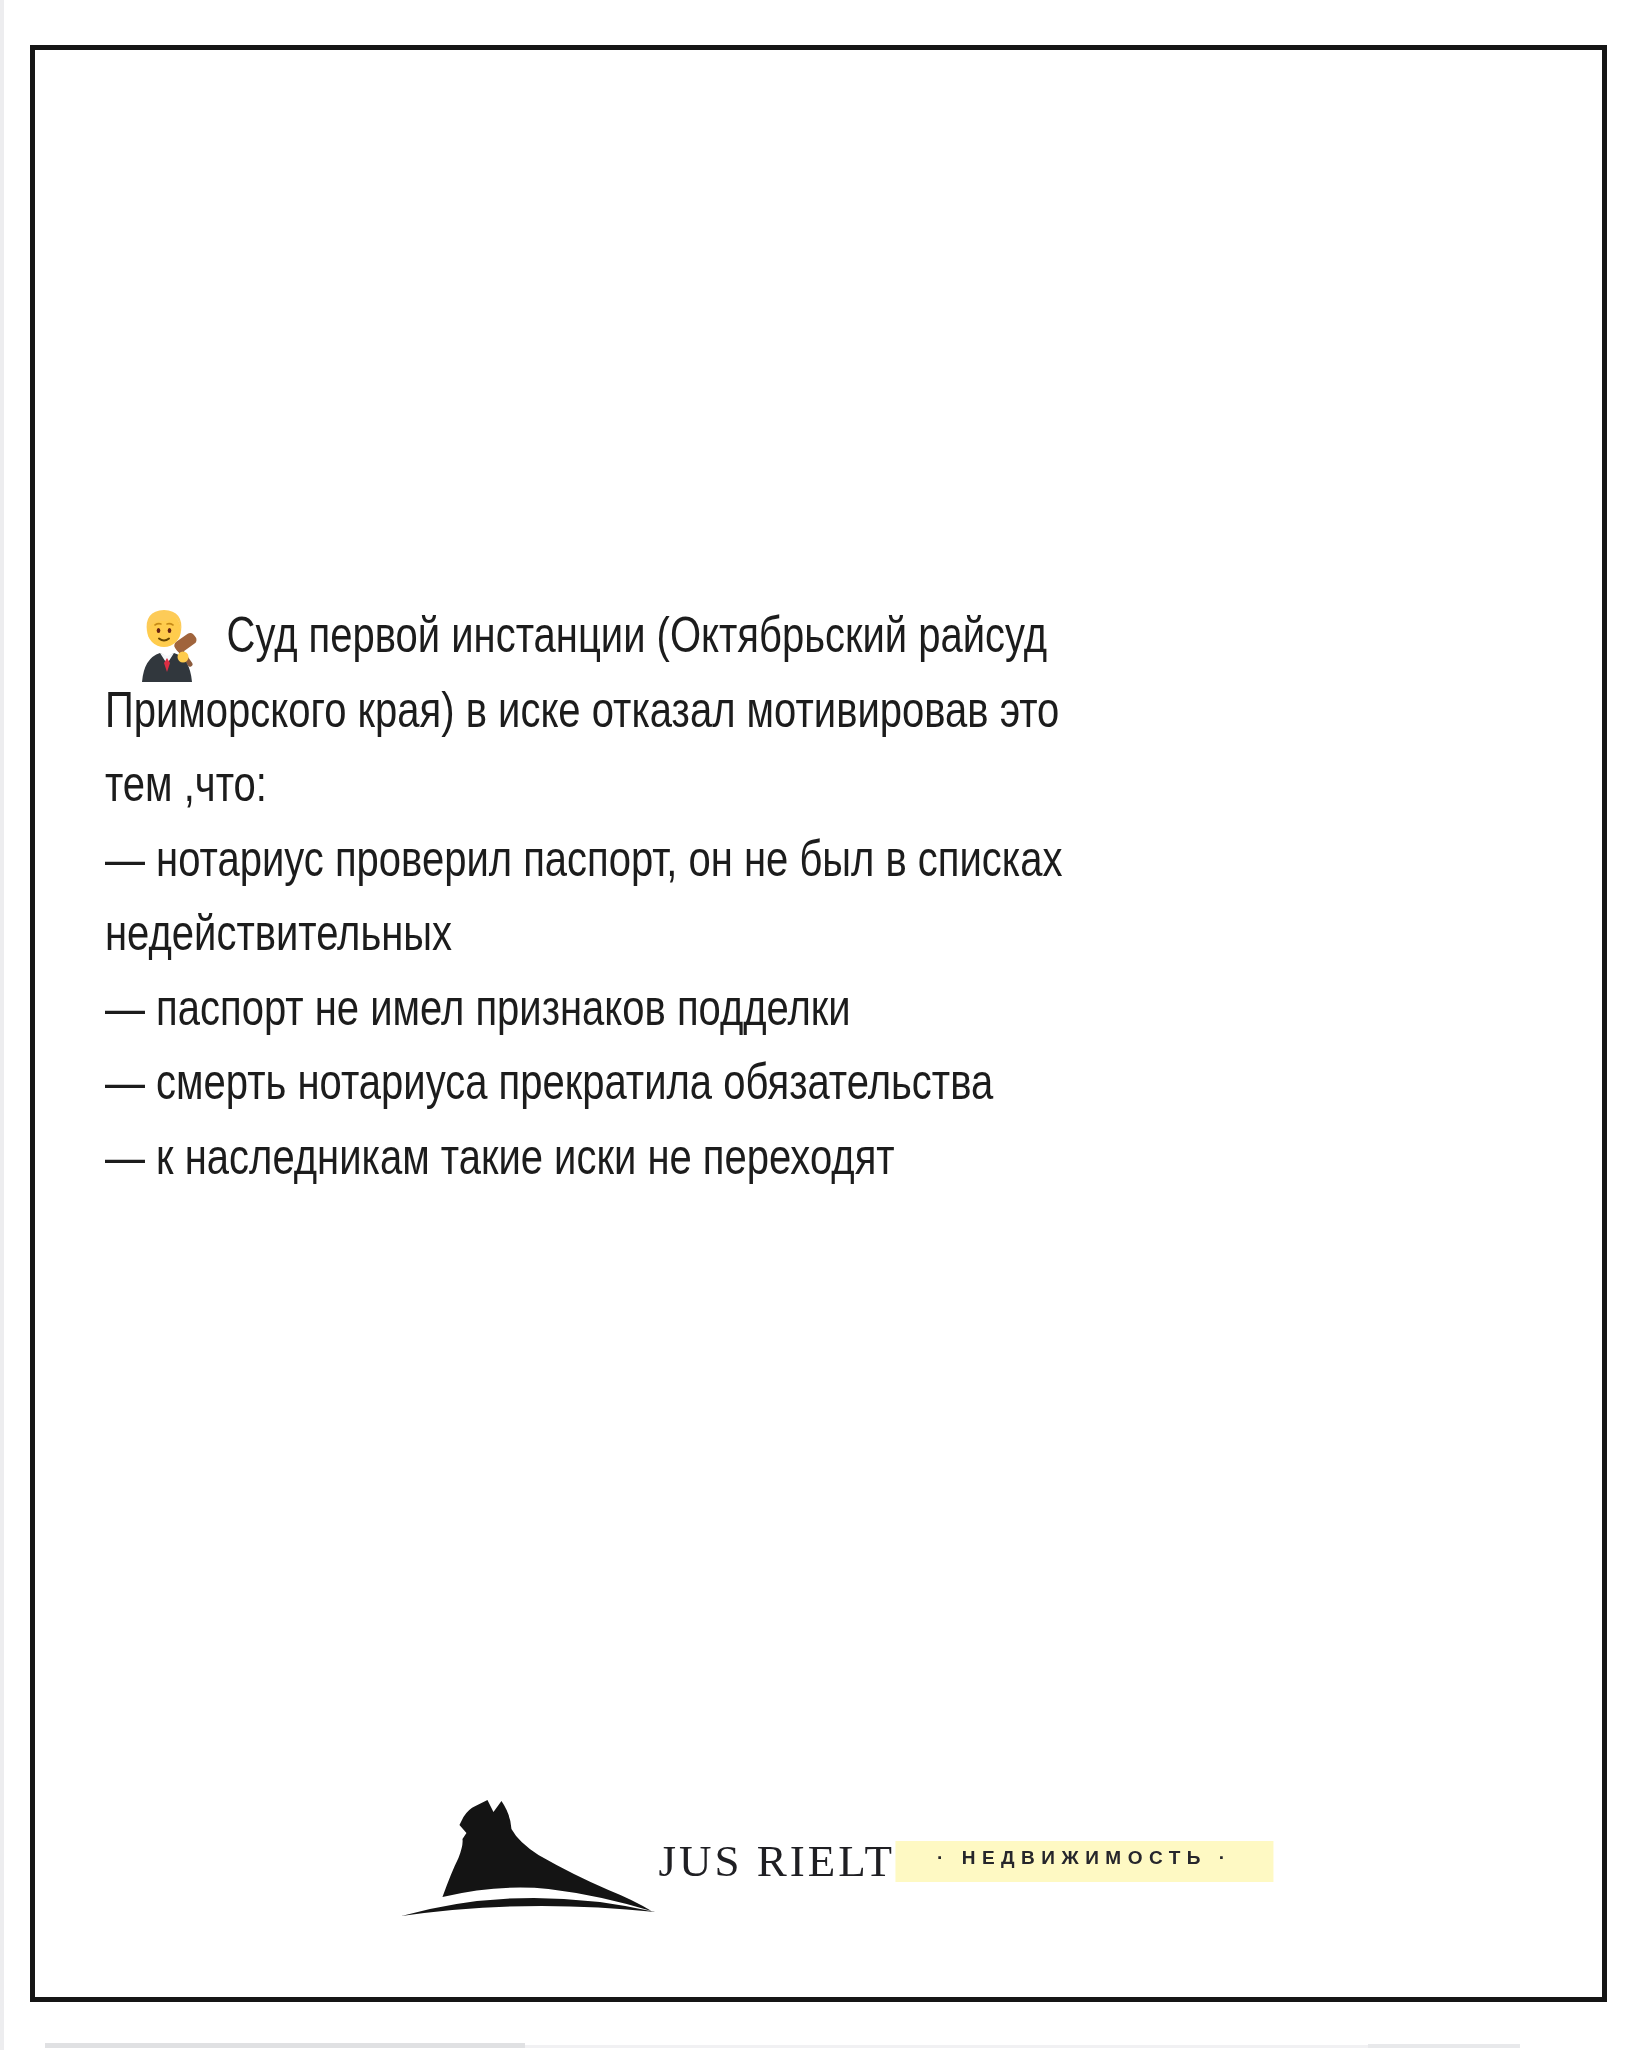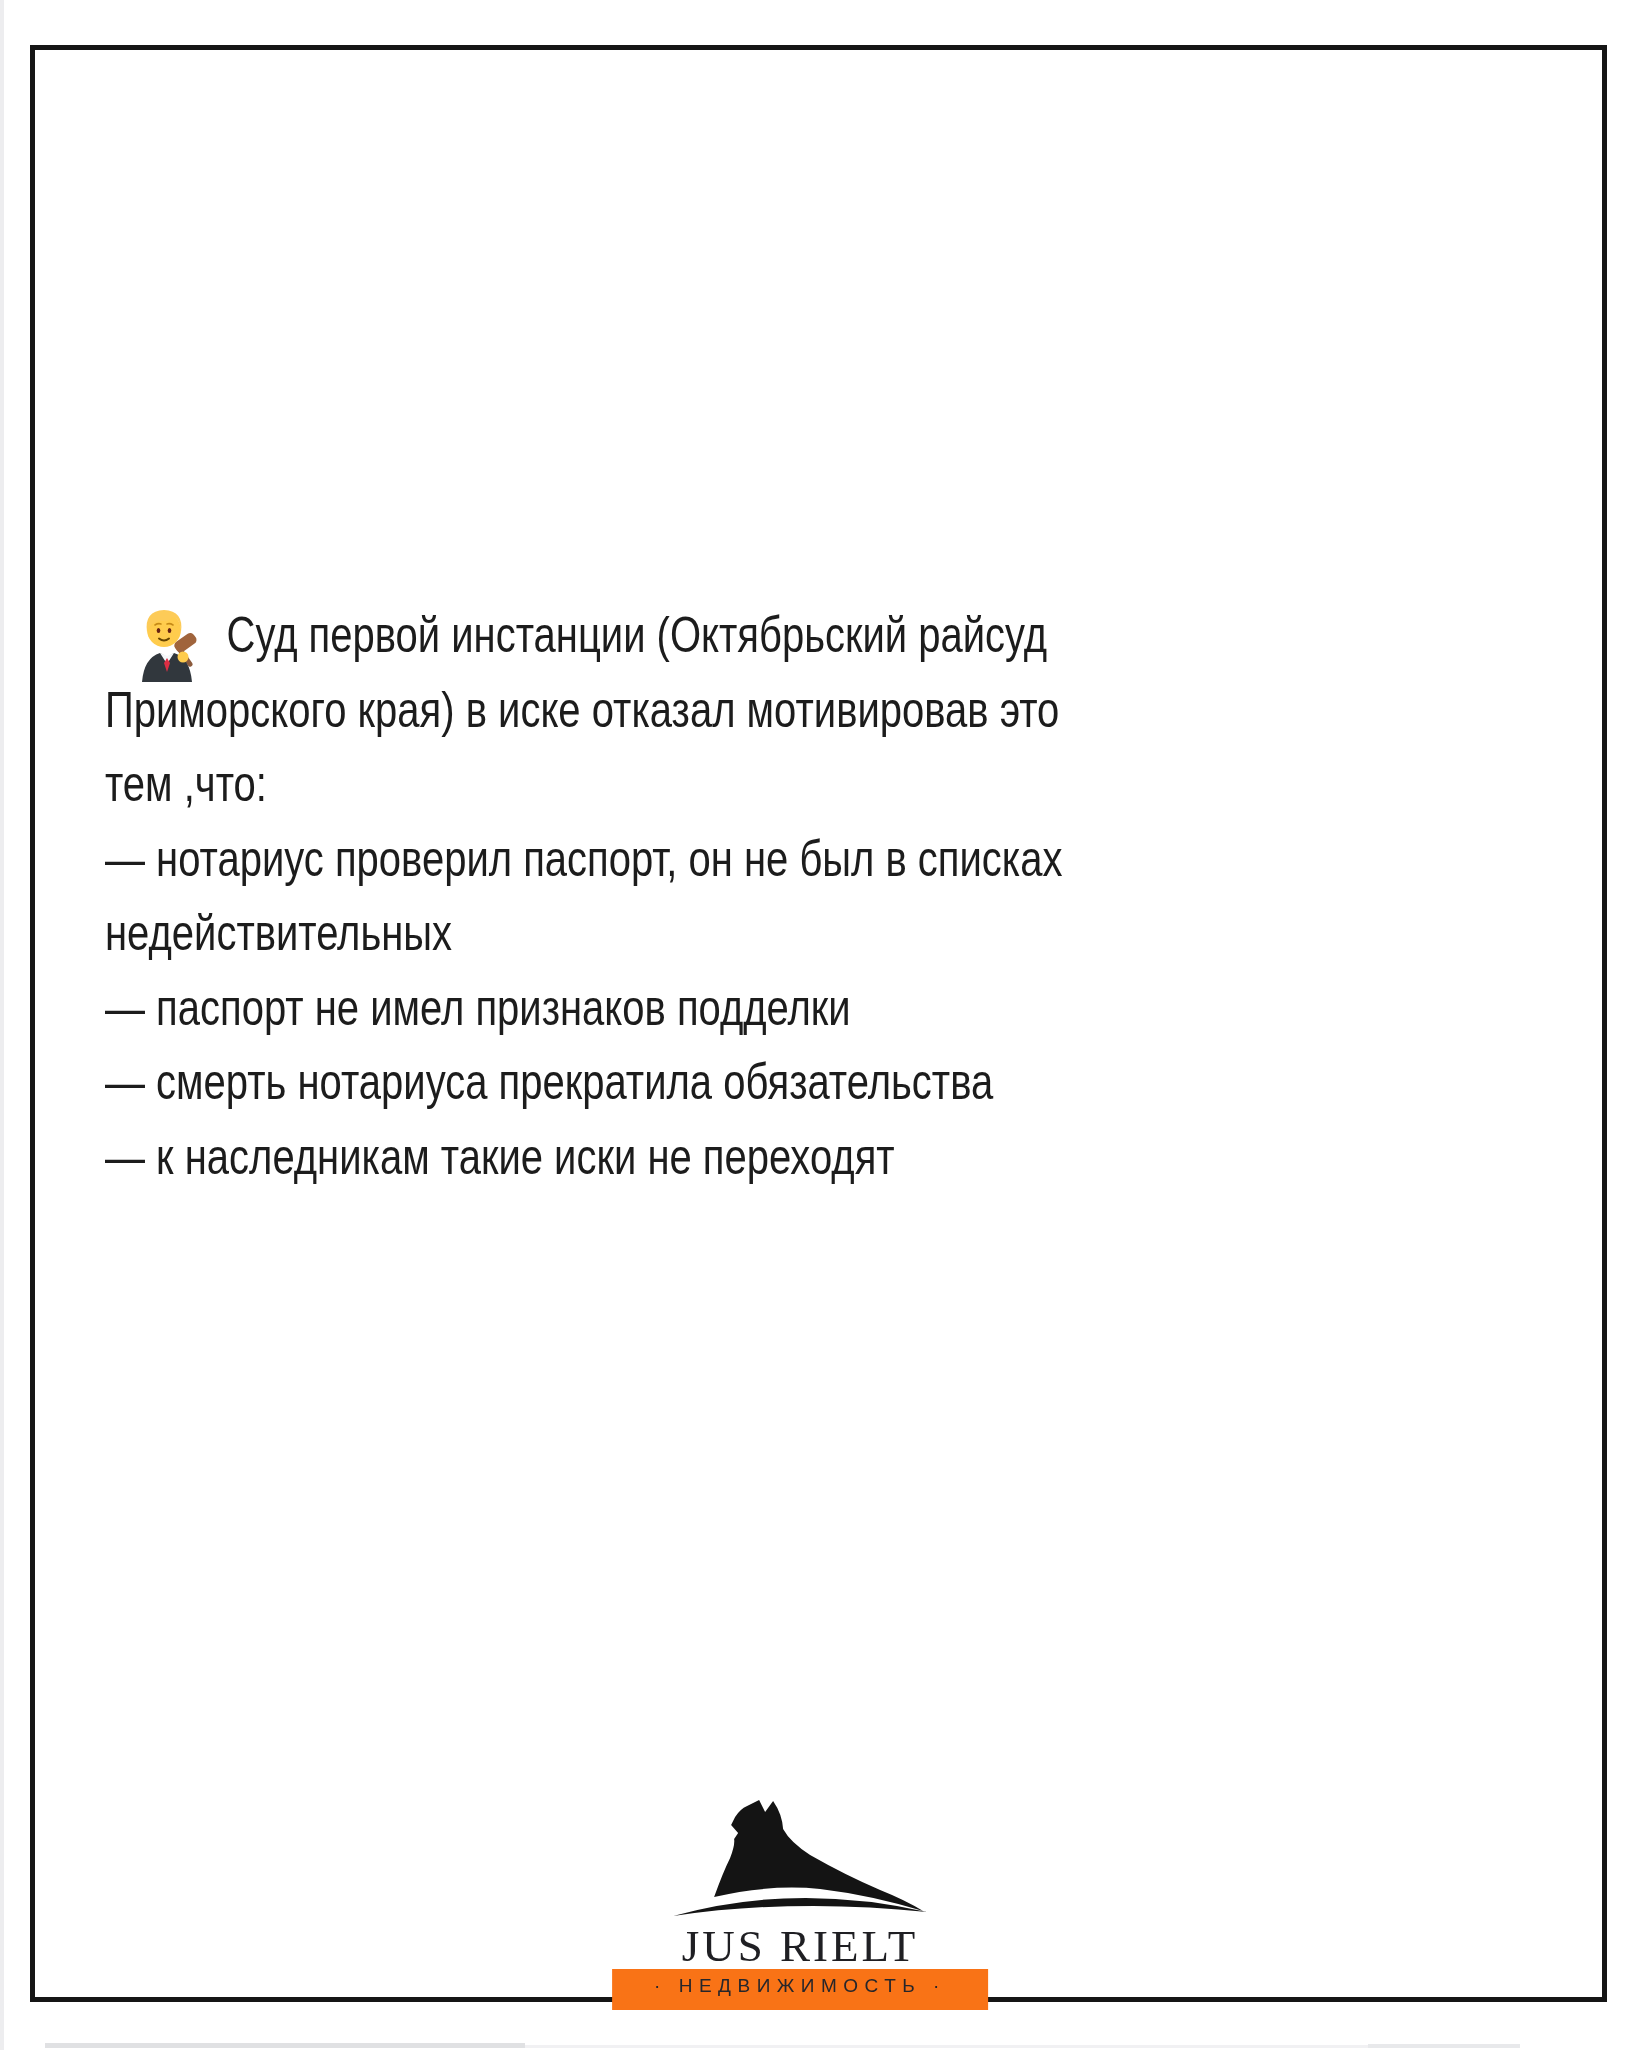--- a/index.html
+++ b/index.html
@@ -32,41 +32,41 @@
     color:#1c1c1c;
     letter-spacing:0px;
     transform:scaleX(0.8);
     transform-origin:0 0;
     white-space:nowrap;
     z-index:2;
   }
   .post-text .line{height:74.5px;}
   .post-text .line.indent{padding-left:152px;}
   .brand-logo{
-    position:absolute;left:800px;top:1798px;
+    position:absolute;left:836px;top:1798px;
     transform:translateX(-50%);
-    display:flex;flex-direction:column;align-items:center;
+    display:flex;flex-direction:row;align-items:center;
     z-index:3;
   }
   .cat-mark{width:260px;height:126px;display:block;}
   .brand-name{
     font-family:"Liberation Serif", serif;
     font-size:45px;line-height:44px;
     letter-spacing:3px;
     color:#1f1f23;
     white-space:nowrap;
   }
   .brand-tagline{
     font-family:"Liberation Sans", sans-serif;
-    font-weight:normal;
+    font-weight:bold;
     font-size:19px;line-height:20px;
     letter-spacing:6.5px;
     color:#26262b;
     white-space:nowrap;
-    background:#f97316;
+    background:#fef9c3;
     padding:7px 42px 14px 42px;
     margin-top:1px;
   }
   .strip{position:absolute;z-index:0;}
   .strip-a{left:45px;top:2043px;width:480px;height:5px;background:#e0e1e3;}
   .strip-b{left:525px;top:2045px;width:845px;height:3px;background:#f1f1f3;}
   .strip-c{left:1368px;top:2044px;width:152px;height:4px;background:#e8e9eb;}
 </style>
 </head>
 <body>

